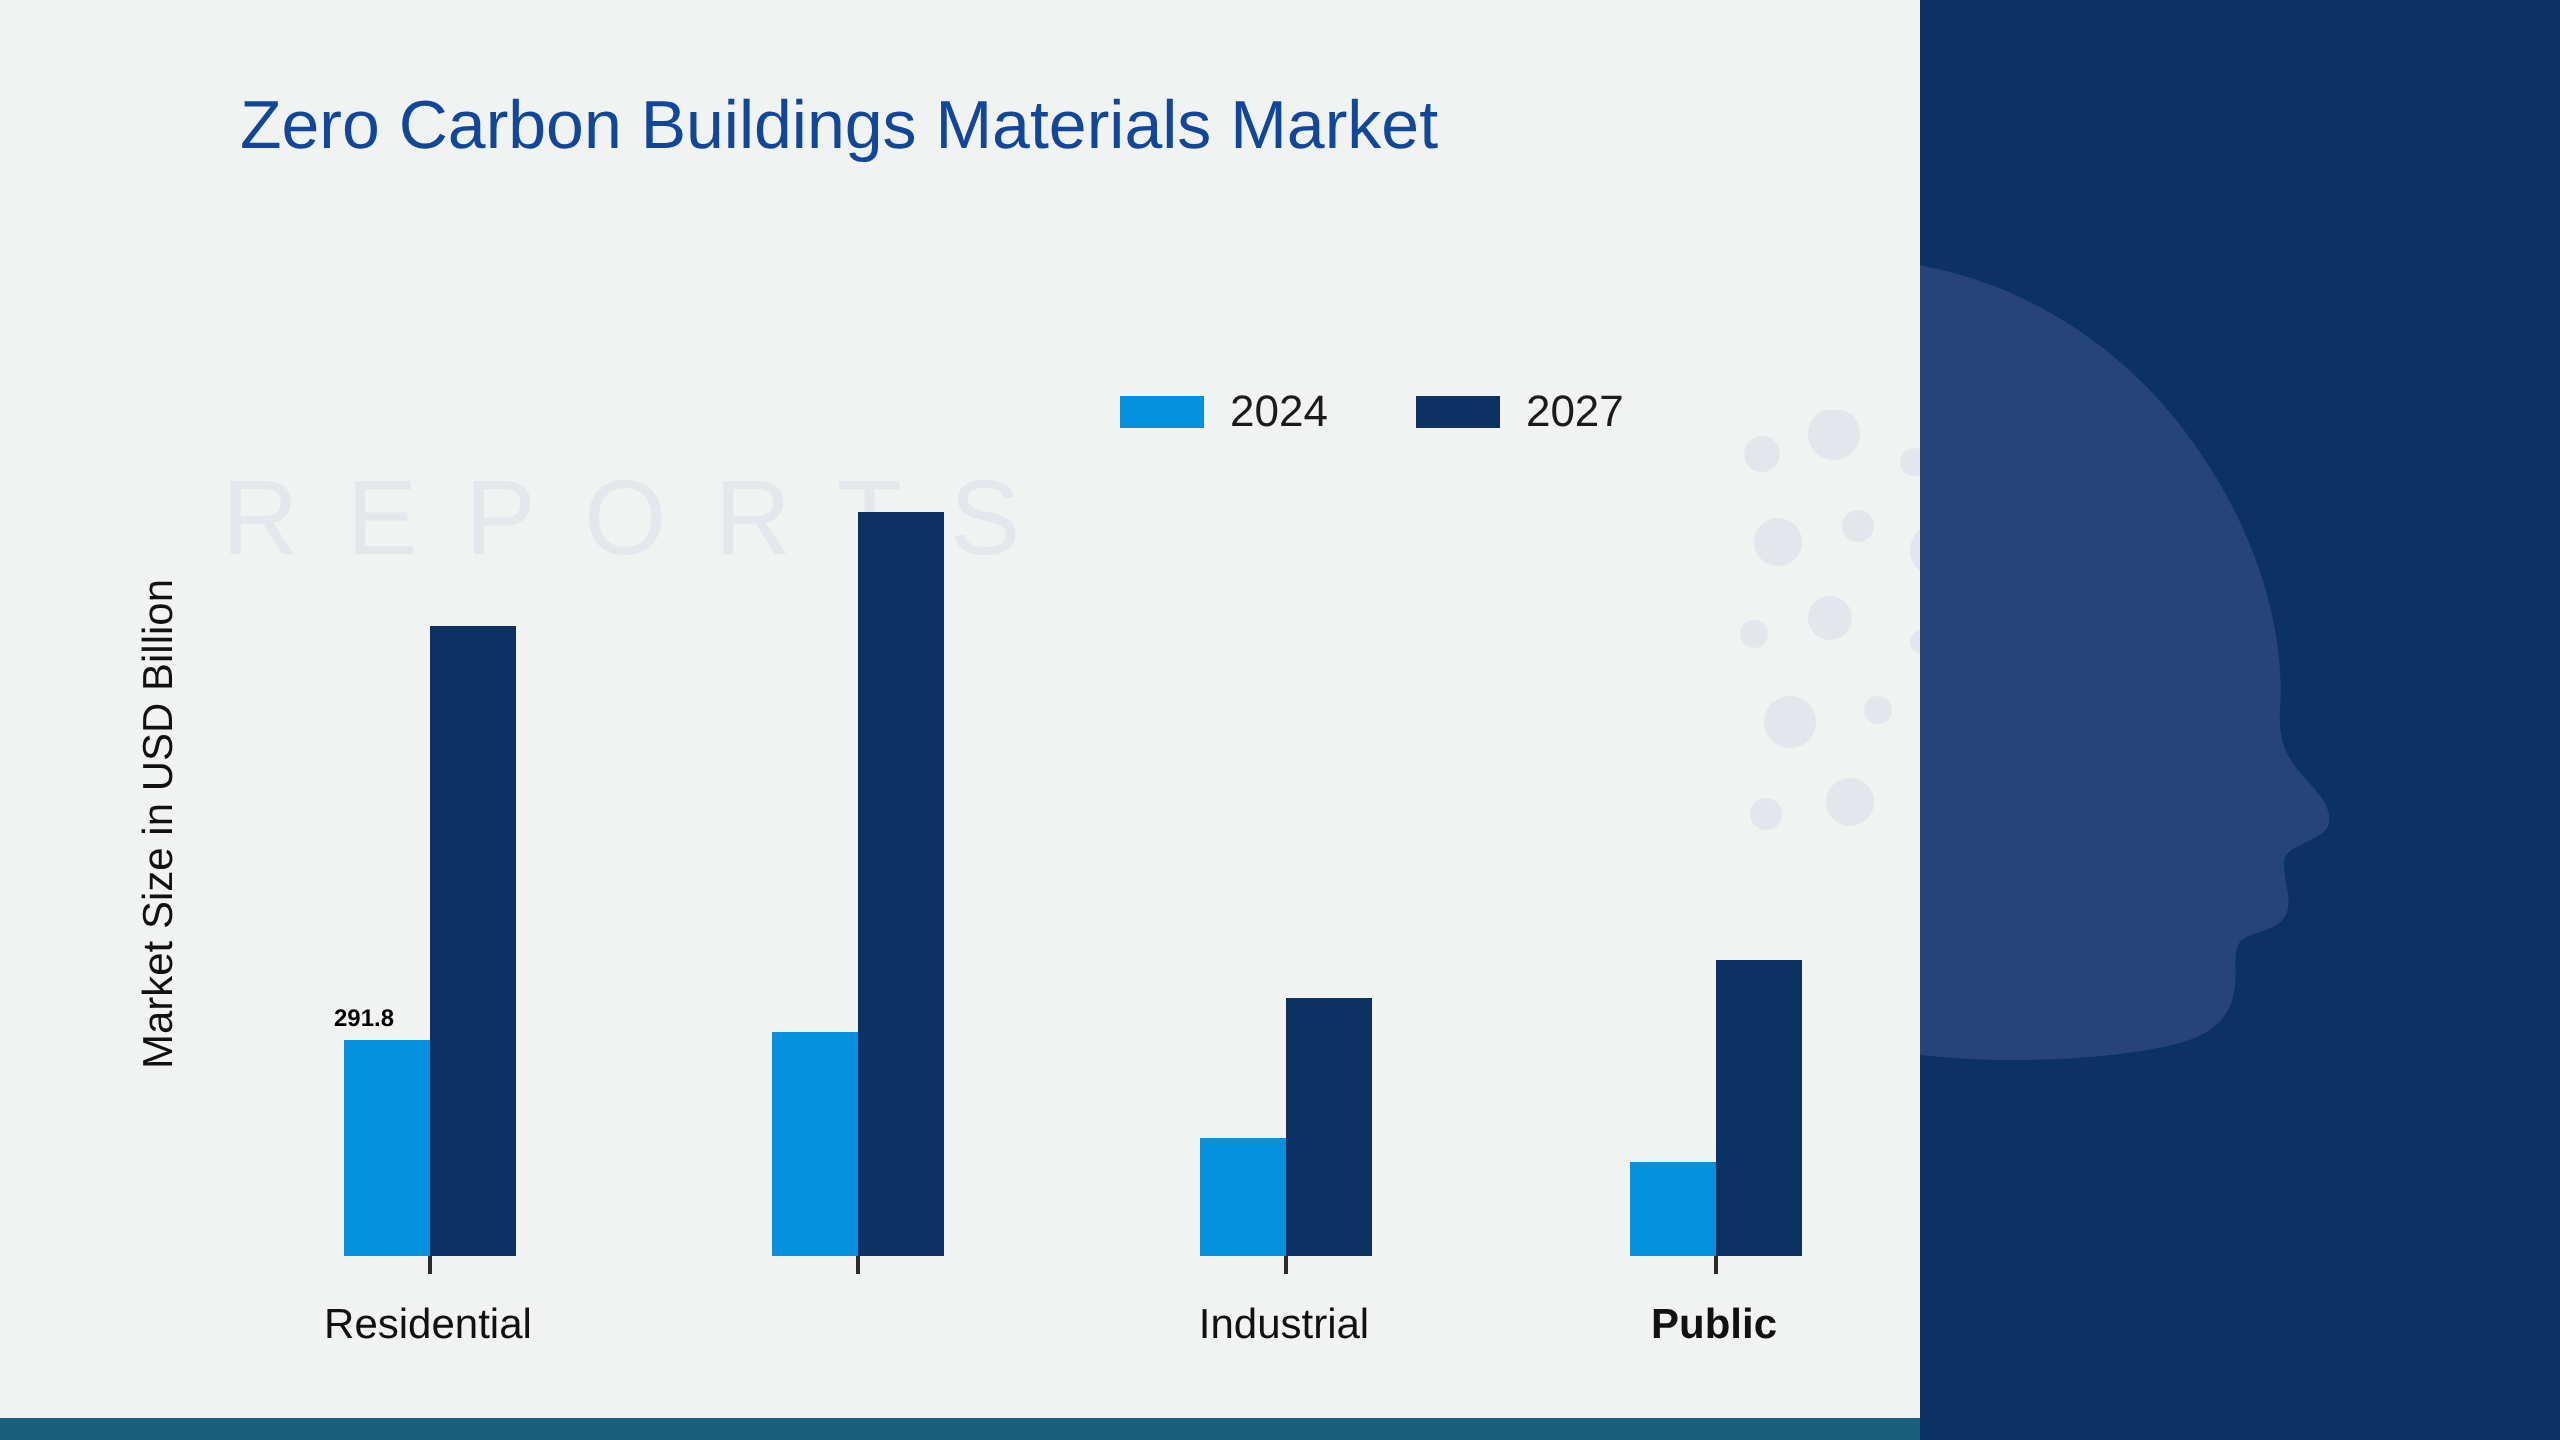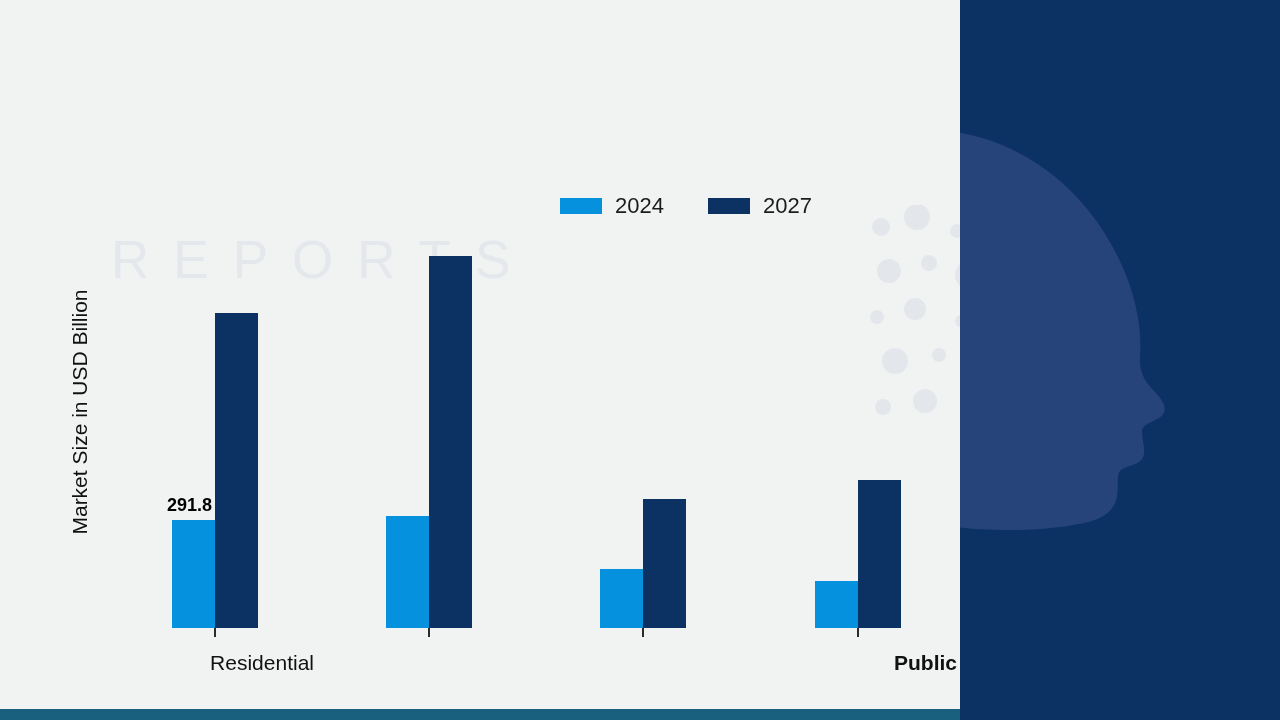--- a/index.html
+++ b/index.html
@@ -108,25 +108,25 @@
     position:absolute; left:0; bottom:0; width:800px; height:1px;
     background:transparent;
   }
   .group { position:absolute; bottom:0; height:528px; }
   .bar { position:absolute; bottom:0; width:43px; }
   .bar-a { left:0; background:#0691de; }
   .bar-b { left:43px; background:#0c3263; }
   .tick { position:absolute; bottom:-9px; left:42px; width:2px; height:9px; background:#2b2b2b; }
   .cat-label {
     position:absolute; bottom:-47px; left:-58px; width:200px;
-    text-align:right; font-size:21px; color:#111; white-space:nowrap;
+    text-align:center; font-size:21px; color:#111; white-space:nowrap;
   }
   .value-label {
     position:absolute;
-    font-size:18px; font-weight:bold; color:#000;
+    font-size:12px; font-weight:bold; color:#000;
     white-space:nowrap;
   }
 </style>
 </head>
 <body>
 
 <div id="right-panel">
 
   <svg id="panel-head" viewBox="0 0 300 470" xmlns="http://www.w3.org/2000/svg">
     <path d="M0,0 C60,0 120,30 160,80 C200,130 215,185 212,225
@@ -164,20 +164,21 @@
       <circle cx="18" cy="202" r="8"></circle>
         <circle cx="60" cy="196" r="12"></circle>
       <circle cx="104" cy="206" r="6"></circle>
         <circle cx="144" cy="198" r="9"></circle>
     </g>
   </svg>
 </div>
 
 <div id="chart">
 
+  <div id="title">Zero Carbon Buildings Materials Market</div>
 
   <div id="y-axis-label">Market Size in USD Billion</div>
 
   <div id="legend">
     <div class="legend-item">
       <span class="legend-swatch" style="background:#0691de"></span>
       <span class="legend-label">2024</span>
     </div>
     <div class="legend-item">
       <span class="legend-swatch" style="background:#0c3263"></span>
@@ -199,20 +200,21 @@
     <div class="group" style="left:266px; width:86px;">
       <div class="bar bar-a" style="height:112px;"></div>
       <div class="bar bar-b" style="height:372px;"></div>
       <div class="tick"></div>
     </div>
 
     <div class="group" style="left:480px; width:86px;">
       <div class="bar bar-a" style="height:59px;"></div>
       <div class="bar bar-b" style="height:129px;"></div>
       <div class="tick"></div>
+      <div class="cat-label">Industrial</div>
     </div>
 
     <div class="group" style="left:695px; width:86px;font-weight:bold;">
       <div class="bar bar-a" style="height:47px;"></div>
       <div class="bar bar-b" style="height:148px;"></div>
       <div class="tick"></div>
       <div class="cat-label">Public</div>
     </div>
   </div>
 </div>

